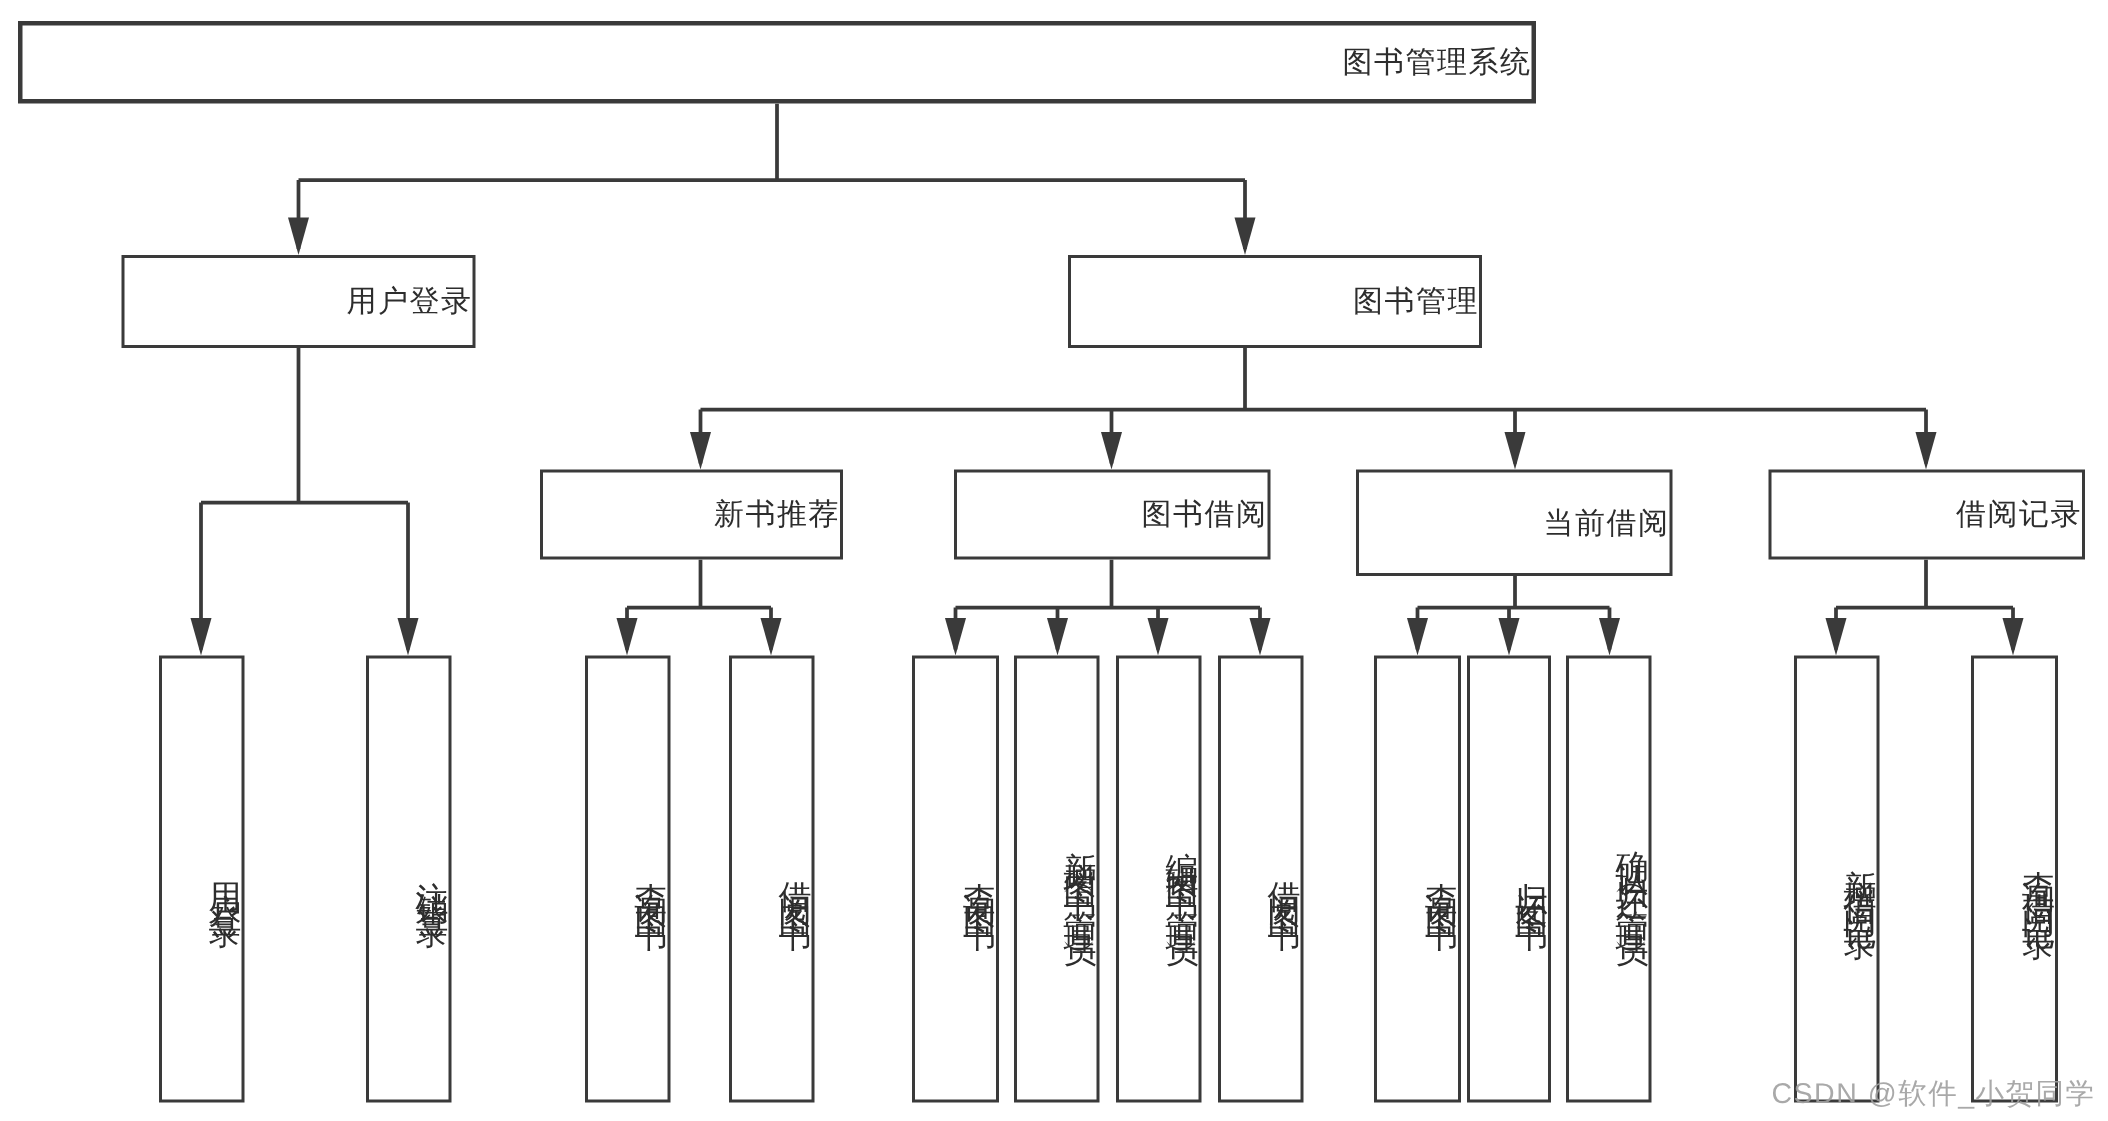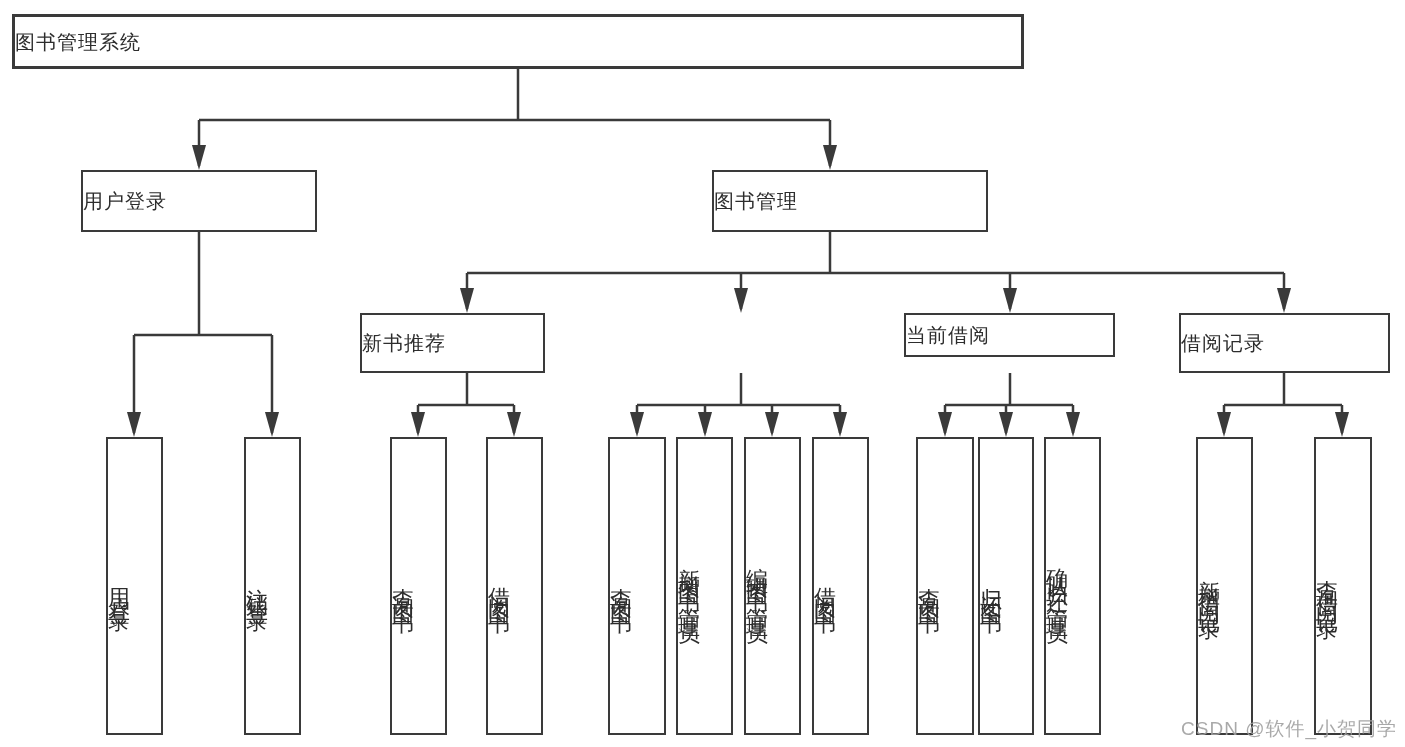--- a/index.html
+++ b/index.html
@@ -16,21 +16,21 @@
     left: 0; top: 0;
     width: 1405px; height: 747px;
   }
   .node {
     position: absolute;
     box-sizing: border-box;
     background: #ffffff;
     border: 2.5px solid #3a3a3a;
     display: flex;
     align-items: center;
-    justify-content: flex-start;
+    justify-content: flex-end;
     color: #2d2d2d;
     text-align: center;
   }
   .node.root { border-width: 3px; }
   .node .hlabel {
     font-size: 20px;
     letter-spacing: 1px;
     line-height: 1;
     white-space: nowrap;
   }
@@ -129,24 +129,27 @@
     <span class="hlabel">图书管理系统</span>
   </div>
 
   <div class="node" style="left:81px;top:170px;width:236px;height:62px">
     <span class="hlabel">用户登录</span>
   </div>
   <div class="node" style="left:712px;top:170px;width:276px;height:62px">
     <span class="hlabel">图书管理</span>
   </div>
 
-  <div class="node" style="left:360px;top:313px;width:185px;height:60px">
+  <div class="node" style="left:360px;top:313px;width:202px;height:60px">
     <span class="hlabel">新书推荐</span>
   </div>
-  <div class="node" style="left:904px;top:313px;width:211px;height:44px">
+  <div class="node" style="left:636px;top:313px;width:211px;height:60px">
+    <span class="hlabel">图书借阅</span>
+  </div>
+  <div class="node" style="left:904px;top:313px;width:211px;height:71px">
     <span class="hlabel">当前借阅</span>
   </div>
   <div class="node" style="left:1179px;top:313px;width:211px;height:60px">
     <span class="hlabel">借阅记录</span>
   </div>
 
   <div class="node leaf" style="left:106px;width:57px">
     <span class="vtext">用户登录</span>
   </div>
   <div class="node leaf" style="left:244px;width:57px">

